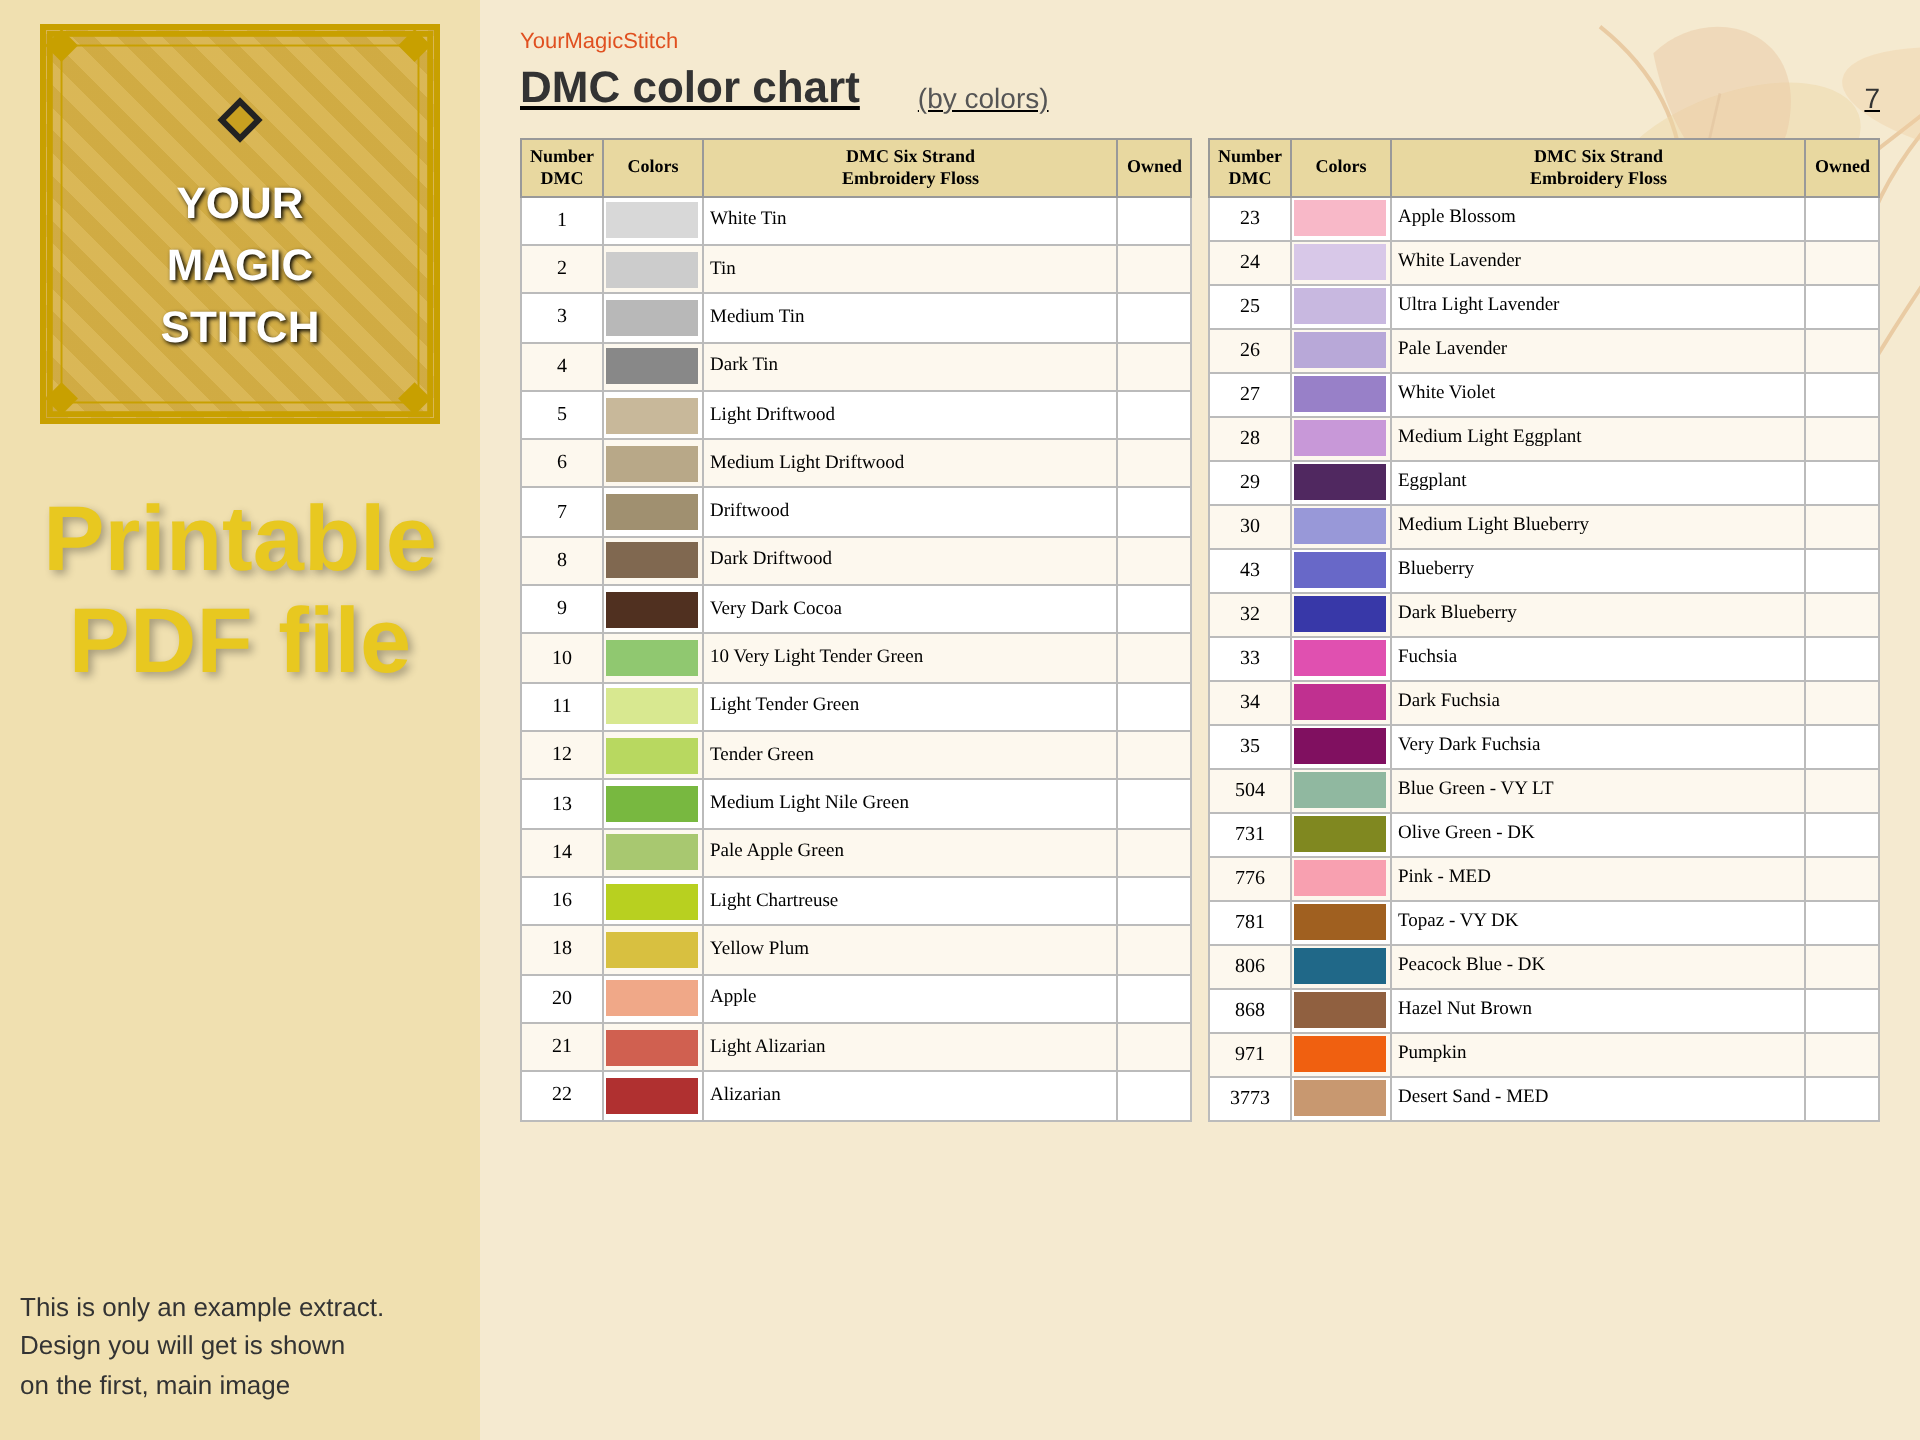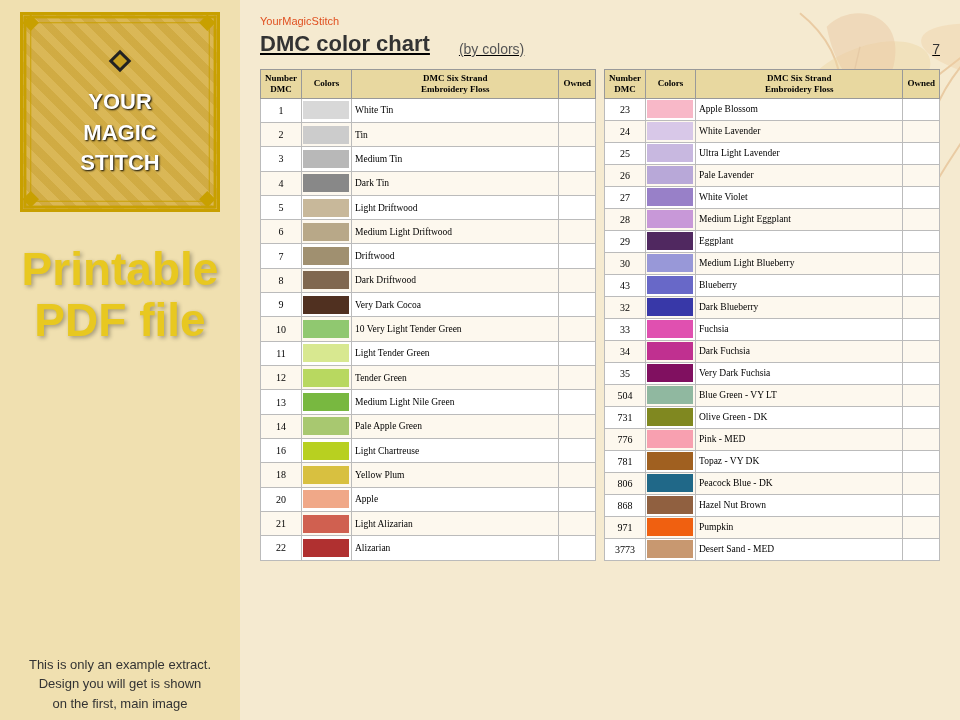--- a/index.html
+++ b/index.html
@@ -73,27 +73,26 @@
       font-weight: bold;
       color: #e8c820;
       text-align: center;
       line-height: 1.1;
       text-shadow: 2px 2px 4px rgba(0,0,0,0.3);
       padding: 0 10px;
     }
 
     .bottom-note {
       position: absolute;
-      bottom: 7px;
+      bottom: 18px;
       left: 10px;
       right: 10px;
       font-size: 13px;
       color: #333;
       line-height: 1.5;
-      text-align: center;
     }
 
     
     .main-content {
       position: absolute;
       left: 240px;
       top: 0;
       right: 0;
       bottom: 0;
       padding: 15px 20px;

